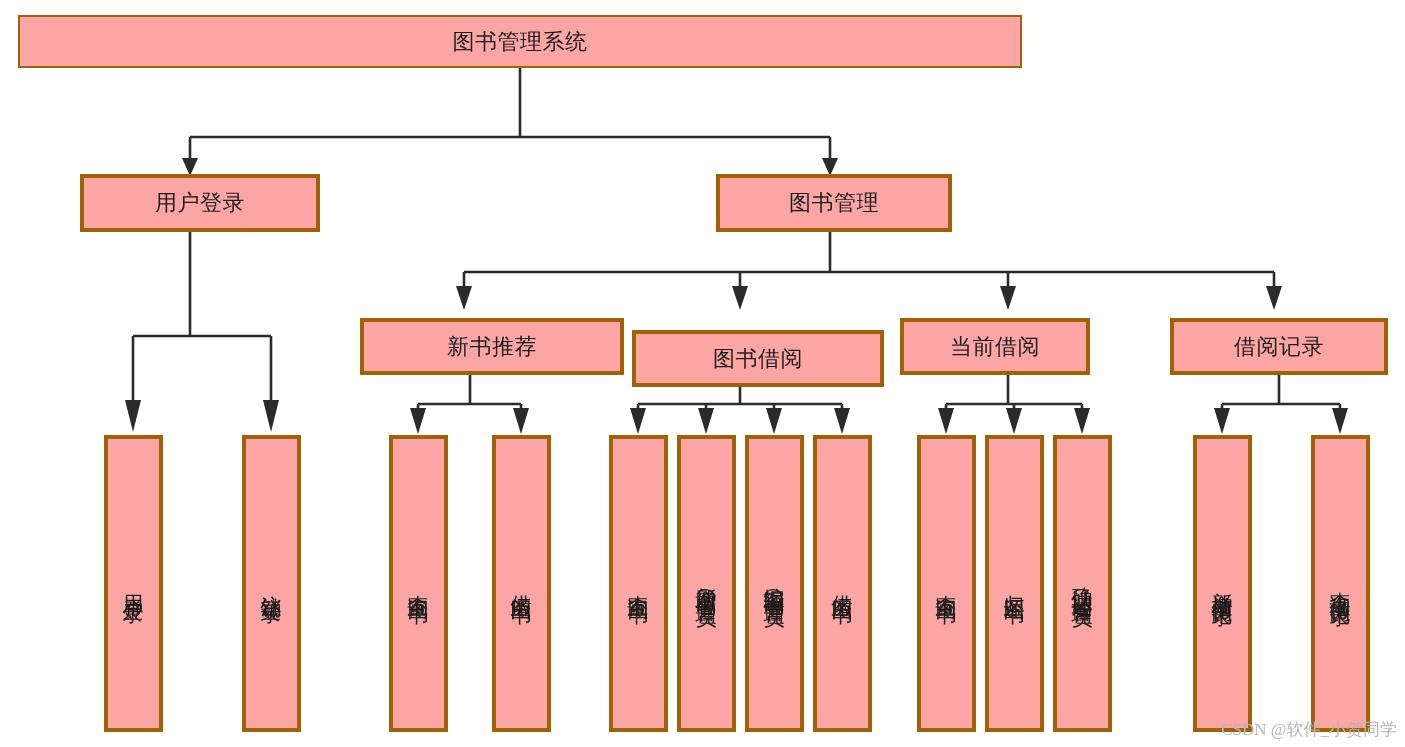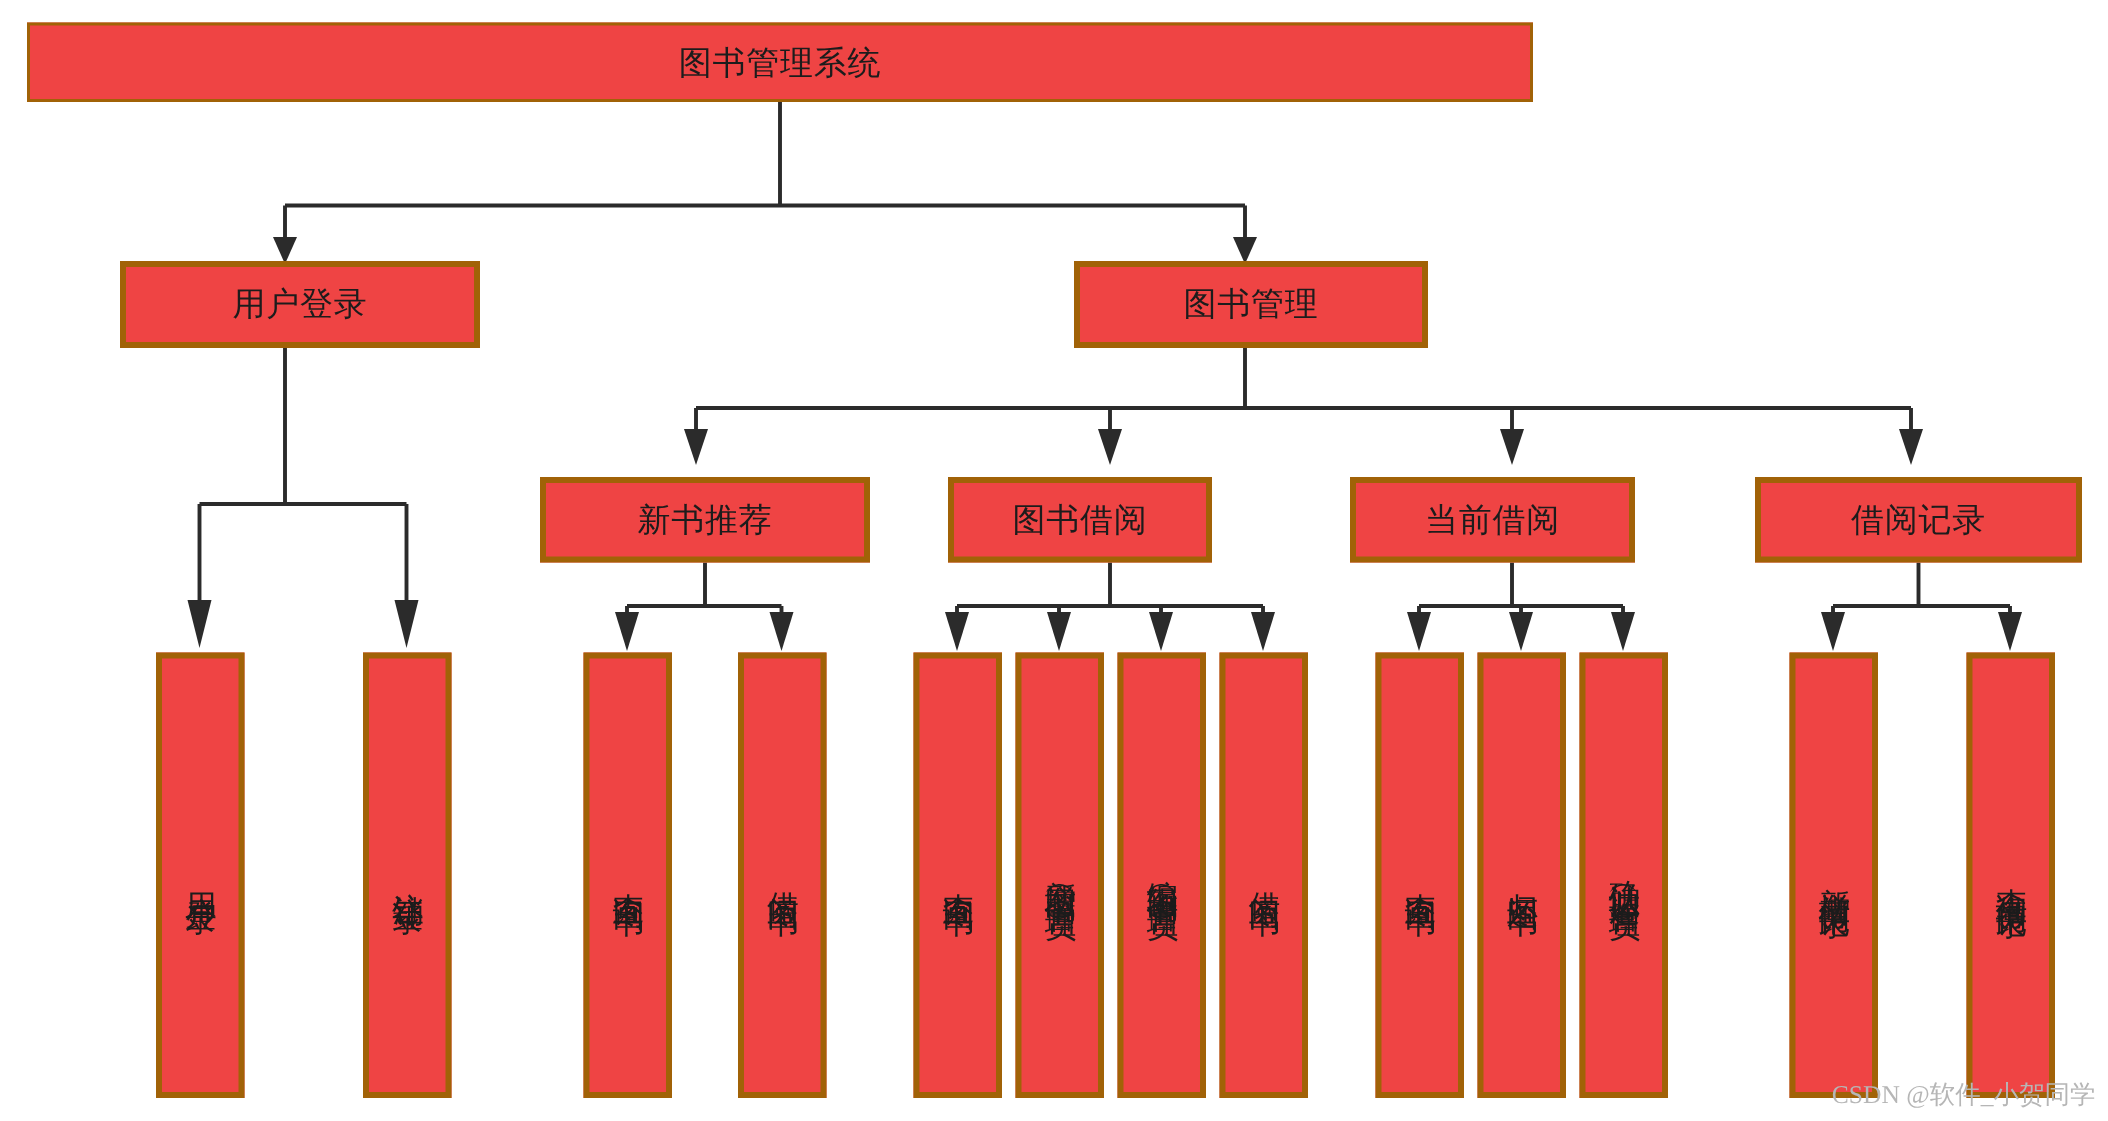--- a/index.html
+++ b/index.html
@@ -22,21 +22,21 @@
   svg.diagram-canvas {
     position: absolute;
     left: 0;
     top: 0;
     width: 1405px;
     height: 747px;
   }
   .node-box {
     position: absolute;
     box-sizing: border-box;
-    background: #ef4444;
+    background: #fca5a5;
     border: 4px solid #a16207;
     display: flex;
     align-items: center;
     justify-content: center;
     overflow: hidden;
   }
   .node-box.root-node {
     border-width: 2px;
   }
   .node-label {
@@ -157,24 +157,24 @@
     <span class="node-label">图书管理系统</span>
   </div>
 
   <div class="node-box" style="left:80px; top:174px; width:240px; height:58px;">
     <span class="node-label">用户登录</span>
   </div>
   <div class="node-box" style="left:716px; top:174px; width:236px; height:58px;">
     <span class="node-label">图书管理</span>
   </div>
 
-  <div class="node-box" style="left:360px; top:318px; width:220px; height:57px;">
+  <div class="node-box" style="left:360px; top:318px; width:264px; height:57px;">
     <span class="node-label">新书推荐</span>
   </div>
-  <div class="node-box" style="left:632px; top:318px; width:176px; height:57px;">
+  <div class="node-box" style="left:632px; top:330px; width:252px; height:57px;">
     <span class="node-label">图书借阅</span>
   </div>
   <div class="node-box" style="left:900px; top:318px; width:190px; height:57px;">
     <span class="node-label">当前借阅</span>
   </div>
   <div class="node-box" style="left:1170px; top:318px; width:218px; height:57px;">
     <span class="node-label">借阅记录</span>
   </div>
 
   <div class="node-box leaf-node" style="left:104px; top:435px; width:59px; height:297px;">

